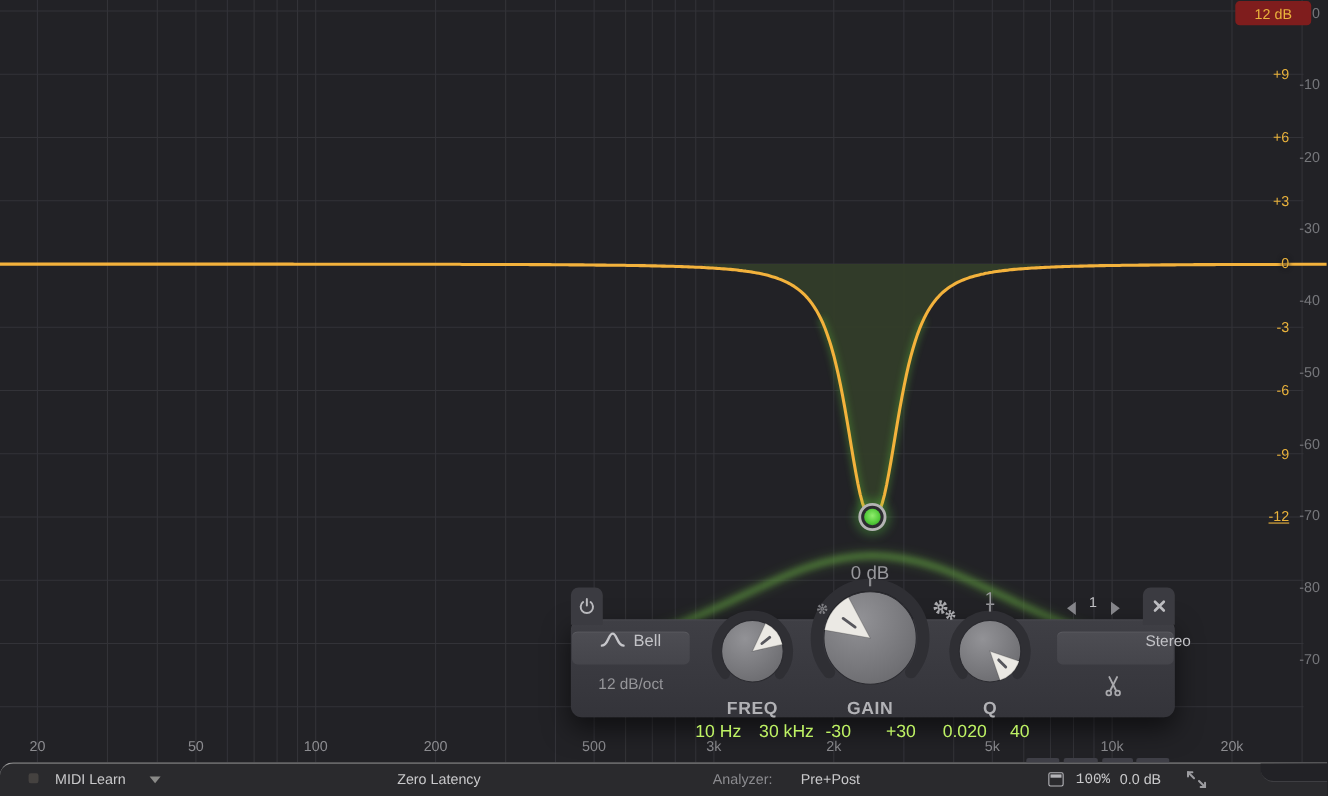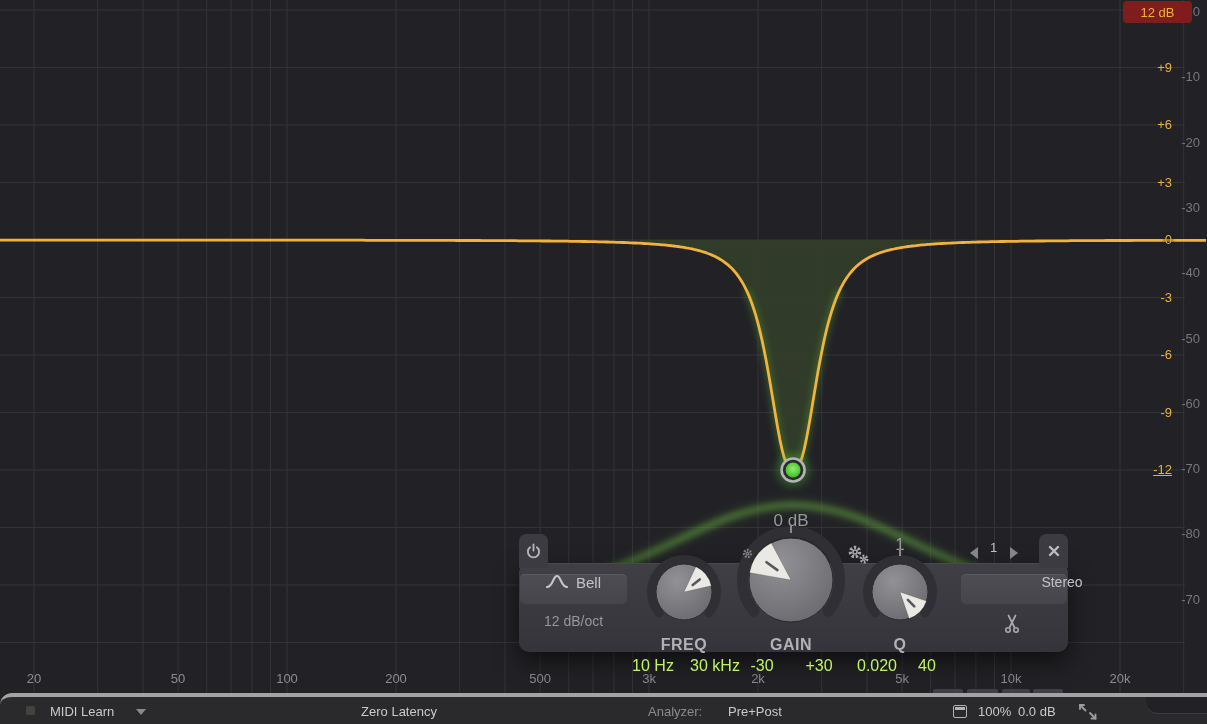--- a/index.html
+++ b/index.html
@@ -34,21 +34,21 @@
   .kmin,.kmax,.kname{position:absolute;transform:translateX(-50%);white-space:nowrap;}
   .kmin,.kmax{top:91px;color:#bef264;font-size:16px;margin-top:32px;}
   .kname{top:102px;color:#b2b2b6;font-size:16px;font-weight:bold;letter-spacing:.5px;}
   .kdef{position:absolute;transform:translateX(-50%);color:#98989c;font-size:17px;white-space:nowrap;}
   .ktick{position:absolute;width:2px;height:7px;background:#8a8a8e;}
   .navtri{position:absolute;width:0;height:0;border-style:solid;cursor:pointer;}
   #nav-val{position:absolute;color:#c0c0c4;font-size:13px;}
   .dot{width:6px;height:6px;border-radius:50%;background:#e5a63b;}
   
   #bbar{position:absolute;left:0;top:693px;width:1207px;height:31px;z-index:4;
-       background:#2a2a2d;border-top:4px solid #a3a3a3;border-radius:12px 0 0 0;
+       background:#2a2a2d;border-top:1px solid #a3a3a3;border-radius:12px 0 0 0;
        box-sizing:border-box;color:#c9c9cb;font-size:13px;}
   #bbar .item{position:absolute;top:7px;white-space:nowrap;}
   #bite{position:absolute;left:1146px;top:0;width:61px;height:16px;background:#222226;
        border-radius:0 0 0 12px;border-bottom:1px solid #3e3e42;}
   .strip{position:absolute;top:689px;height:4px;background:#3f3f47;z-index:5;border-radius:2px 2px 0 0;}
   #led{position:absolute;left:26px;top:9px;width:9px;height:9px;border-radius:2px;background:#454240;}
   #midi-tri{position:absolute;left:136px;top:12px;width:0;height:0;border-style:solid;
        border-width:6px 5px 0 5px;border-color:#8a8a88 transparent transparent transparent;cursor:pointer;}
   #piano-ico{position:absolute;left:953px;top:8px;width:12px;height:11px;
        border:1.5px solid #b4b4b8;border-radius:2px;cursor:pointer;}
@@ -291,21 +291,21 @@
 
   <div id="bbar">
     <div id="bite"></div>
     <div id="led"></div>
     <div class="item" style="left:50px;cursor:pointer;">MIDI Learn</div>
     <div id="midi-tri"></div>
     <div class="item" style="left:399px;transform:translateX(-50%);cursor:pointer;">Zero Latency</div>
     <div class="item" style="left:648px;color:#8b8b8f;">Analyzer:</div>
     <div class="item" style="left:728px;cursor:pointer;">Pre+Post</div>
     <div id="piano-ico"></div>
-    <div class="item" style="left:978px;cursor:pointer;">100%</div>
+    <div class="item" style="left:978px;cursor:pointer;font-family:Liberation Mono, monospace;">100%</div>
     <div class="item" style="left:1018px;cursor:pointer;">0.0 dB</div>
     <div class="item" style="left:1076px;top:4px;cursor:pointer;">
       <svg width="24" height="22" viewBox="0 0 24 22">
         <g stroke="#9d9da1" stroke-width="1.8" fill="none" stroke-linecap="round">
           <line x1="4" y1="4" x2="9.5" y2="9.5"></line>
             <polyline points="4,8 4,4 8,4"></polyline>
           <line x1="14" y1="12" x2="19.5" y2="17.5"></line>
             <polyline points="19.5,13.5 19.5,17.5 15.5,17.5"></polyline>
         </g>
       </svg>

